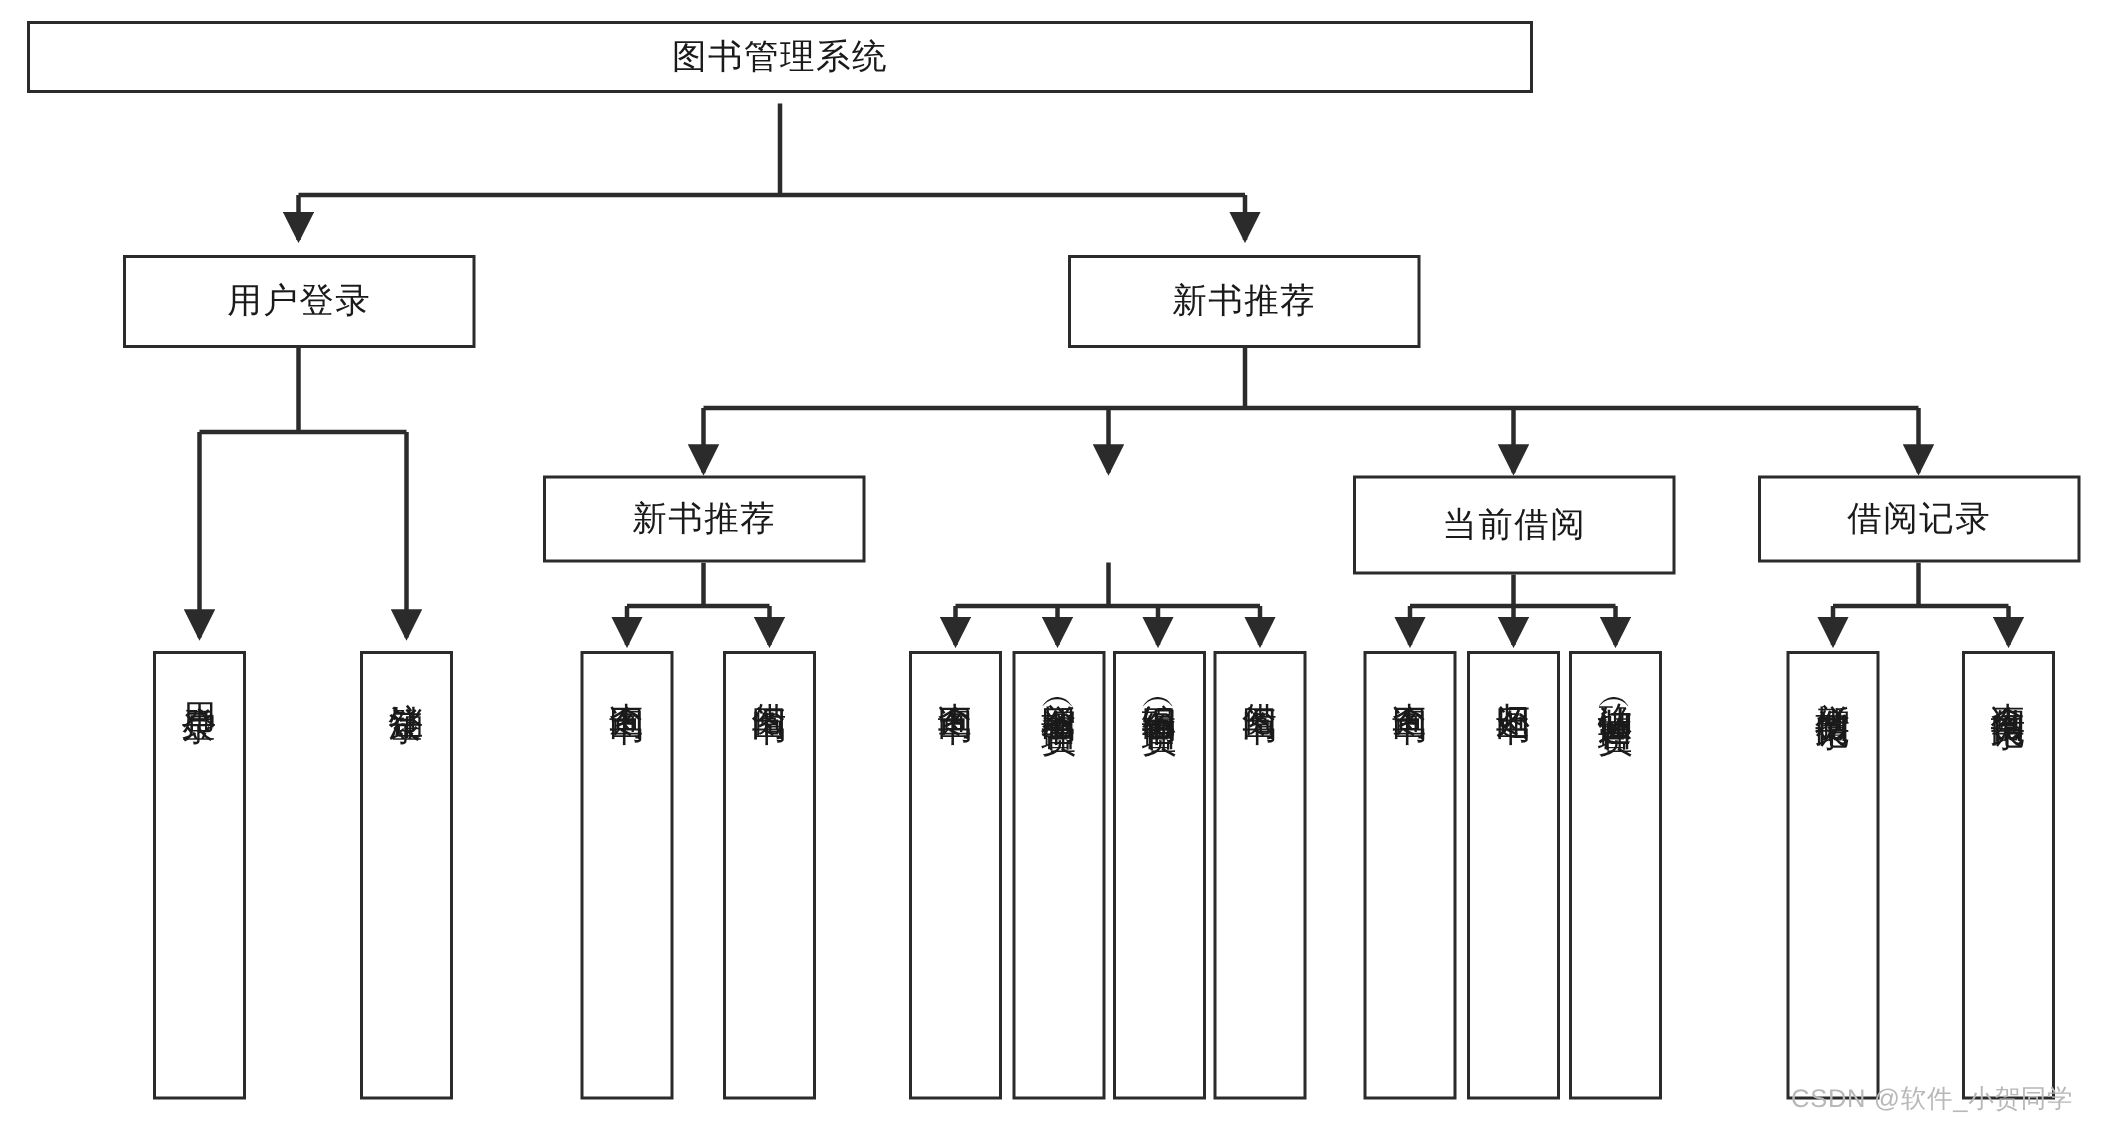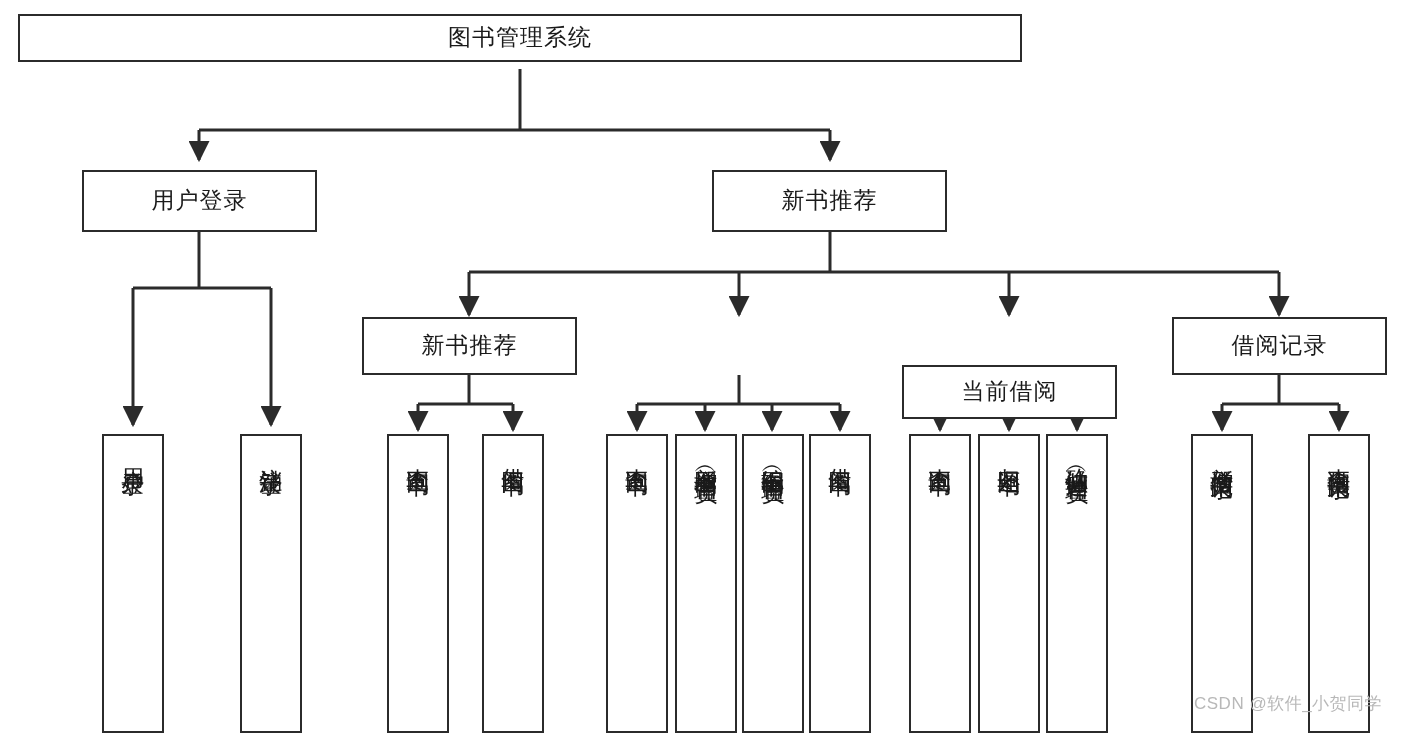--- a/index.html
+++ b/index.html
@@ -129,21 +129,21 @@
 
   <div class="node horizontal" style="left:712px; top:170px; width:235px; height:62px;">
     <span class="htext">新书推荐</span>
   </div>
 
   <div class="node horizontal" style="left:362px; top:317px; width:215px; height:58px;">
     <span class="htext">新书推荐</span>
   </div>
 
 
-  <div class="node horizontal" style="left:902px; top:317px; width:215px; height:54px;margin-top:48px;">
+  <div class="node horizontal" style="left:902px; top:317px; width:215px; height:66px;">
     <span class="htext">当前借阅</span>
   </div>
 
   <div class="node horizontal" style="left:1172px; top:317px; width:215px; height:58px;">
     <span class="htext">借阅记录</span>
   </div>
 
   <div class="node vertical" style="left:102px; top:434px; width:62px; height:299px;">
     <span class="vtext">用户登录</span>
   </div>
@@ -189,15 +189,15 @@
   </div>
 
   <div class="node vertical" style="left:1191px; top:434px; width:62px; height:299px;">
     <span class="vtext">新增借阅记录</span>
   </div>
 
   <div class="node vertical" style="left:1308px; top:434px; width:62px; height:299px;">
     <span class="vtext">查询借阅记录</span>
   </div>
 
-  <div class="watermark" style="left:1194px; top:692px;">CSDN @软件_小贺同学</div>
+  <div class="watermark" style="left:1194px; top:721px;">CSDN @软件_小贺同学</div>
 
 </div>
 
 </body></html>

